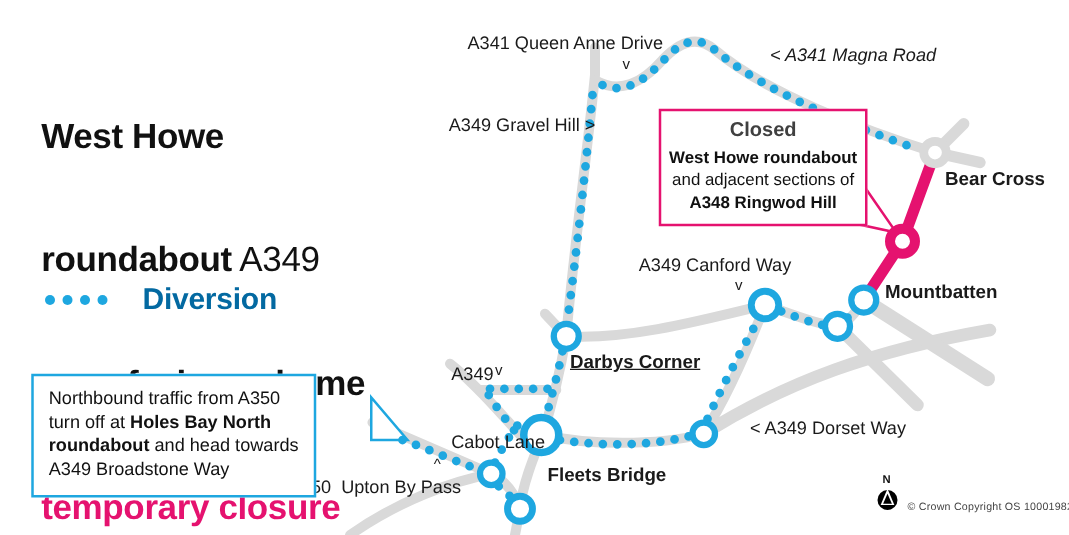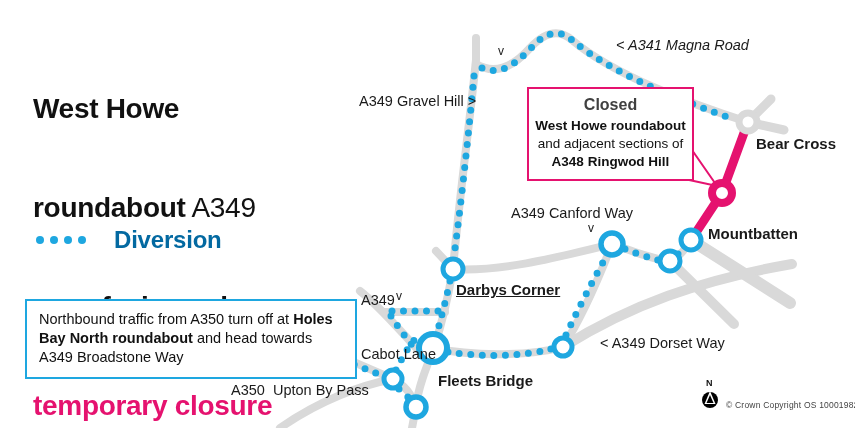--- a/index.html
+++ b/index.html
@@ -23,21 +23,21 @@
   .cabot{line-height:18px;}
   .copyright{font-size:8.5px;color:#444;letter-spacing:0.2px;}
   .north-n{font-size:9px;font-weight:bold;}
   
   .callout{position:absolute;background:#fff;box-sizing:border-box;z-index:5;}
   .closed-box{left:527px;top:87px;width:167px;border:2.5px solid #e5126f;
               text-align:center;padding:7px 4px 8px;}
   .closed-box .h{color:#404040;font-weight:bold;font-size:16px;margin-bottom:3px;}
   .closed-box .l{font-size:13.5px;line-height:18px;}
   .closed-box .l.b{font-weight:bold;}
-  .blue-box{left:25px;top:299px;width:332px;border:2px solid #1ea7e0;
+  .blue-box{left:25px;top:299px;width:228px;border:2px solid #1ea7e0;
             padding:9px 10px 10px 12px;font-size:14.5px;line-height:19px;}
   .blue-box b{font-weight:bold;}
   svg{position:absolute;left:0;top:0;z-index:1;}
   .z2{z-index:2;}
 </style>
 </head>
 <body>
 
 <div class="stage">
 
@@ -122,20 +122,21 @@
     <div class="h">Closed</div>
     <div class="l b">West Howe roundabout</div>
     <div class="l">and adjacent sections of</div>
     <div class="l b">A348 Ringwod Hill</div>
   </div>
 
   <div class="callout blue-box">
     <span>Northbound traffic from A350 turn off at </span><b>Holes Bay North roundabout</b><span> and head towards A349 Broadstone Way</span>
   </div>
 
+  <div class="abs mlab z2" style="left:374px;top:27px;">A341 Queen Anne Drive</div>
   <div class="abs arrow z2" style="left:498px;top:44px;">v</div>
 
   <div class="abs mlab z2" style="left:616px;top:37px;font-style:italic;">&lt; A341 Magna Road</div>
 
   <div class="abs mlab z2" style="left:359px;top:93px;">A349 Gravel Hill &gt;</div>
 
   <div class="abs mlab b z2" style="left:756px;top:135px;">Bear Cross</div>
 
   <div class="abs mlab z2" style="left:511px;top:205px;">A349 Canford Way</div>
   <div class="abs arrow z2" style="left:588px;top:221px;">v</div>

